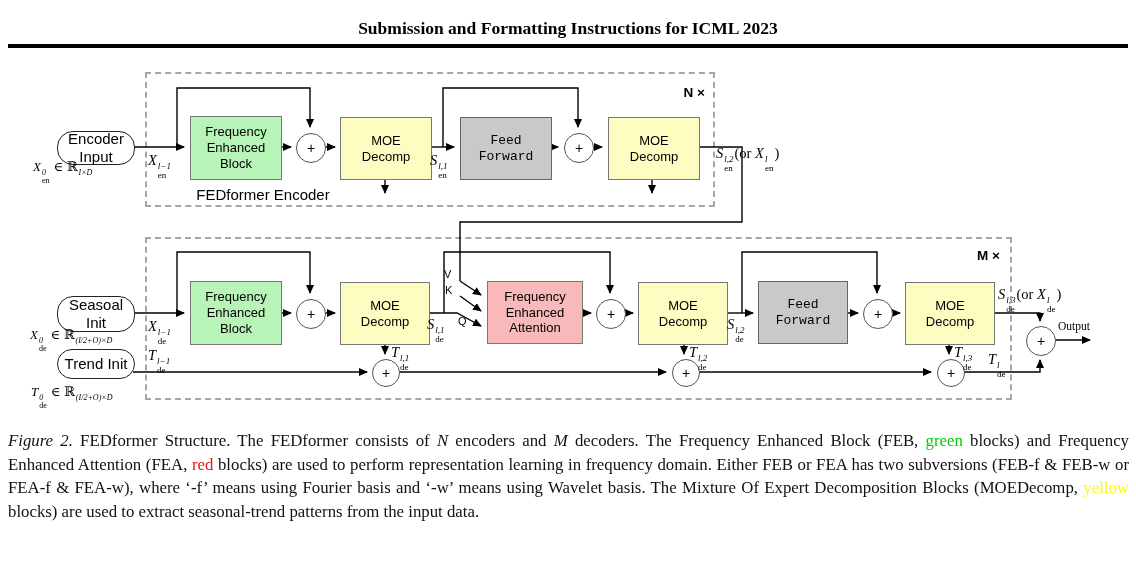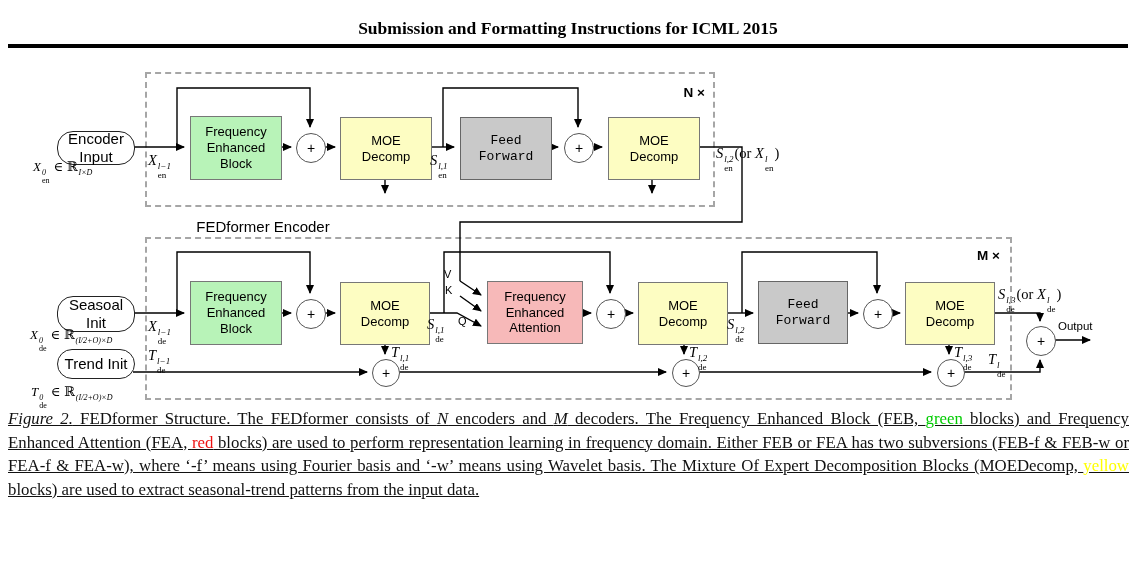--- a/index.html
+++ b/index.html
@@ -16,46 +16,46 @@
   .yellow{background:var(--moe-yellow,#fdfdc2);}
   .red{background:var(--fea-red,#f7b9b9);}
   .gray{background:var(--ff-gray,#c9c9c9);border-color:#666;font-family:Liberation Mono, monospace;}
   .pill{position:absolute;border:1.3px solid #222;border-radius:16px;background:#fff;
         display:flex;align-items:center;justify-content:center;text-align:center;
         font-size:15px;line-height:1.2;white-space:pre-line;z-index:2;}
   .plus{position:absolute;width:28px;height:28px;border:1.2px solid #555;border-radius:50%;
         background:#fff;display:flex;align-items:center;justify-content:center;
         font-size:14px;z-index:2;}
   .plus.small{width:26px;height:26px;}
-  .seclabel{position:absolute;font-size:15px;text-align:center;z-index:2;margin-top:32px;}
+  .seclabel{position:absolute;font-size:15px;text-align:center;z-index:2;}
   .repeat{position:absolute;font-weight:bold;font-size:13.5px;text-align:right;z-index:2;}
   .tinylabel{position:absolute;font-size:11px;z-index:3;}
   .math{position:absolute;font:14.5px "Liberation Serif","DejaVu Serif",serif;
         white-space:nowrap;z-index:3;}
   .math.dim{font-size:13px;}
   .mt{font-style:normal;}
   .mt.it{font-style:italic;}
   .mstack{display:inline-flex;flex-direction:column;align-items:flex-start;
           font-size:0.62em;line-height:1.05;vertical-align:-0.45em;margin:0 1px 0 1px;}
   .msup{font-style:italic;display:block;min-height:1em;}
   .msub{font-style:normal;display:block;min-height:1em;}
-  .caption{position:absolute;left:8px;top:407px;width:1121px;text-align:justify;
-           font:16.8px "Liberation Serif","DejaVu Serif",serif;line-height:23.6px;color:#111;z-index:2;text-decoration:underline;}
+  .caption{position:absolute;left:8px;top:429px;width:1121px;text-align:justify;
+           font:16.8px "Liberation Serif","DejaVu Serif",serif;line-height:23.6px;color:#111;z-index:2;}
   .seg-it{font-style:italic;}
   .seg-mathit{font-style:italic;}
   .seg-green{color:var(--cap-green,#00cc00);}
   .seg-red{color:var(--cap-red,#ee1111);}
   .seg-yellow{color:var(--cap-yellow,#ffff00);}
 </style>
 </head>
 <body>
 
 <div class="page">
 
-  <div class="title">Submission and Formatting Instructions for ICML 2015</div>
+  <div class="title">Submission and Formatting Instructions for ICML 2023</div>
   <div class="rule"></div>
 
   <div class="dashed" style="left:145px;top:72px;width:566px;height:131px;"></div>
   <div class="dashed" style="left:145px;top:237px;width:863px;height:159px;"></div>
 
   <svg class="wires" width="1136" height="564">
     <defs>
       <marker id="ah" markerUnits="userSpaceOnUse" markerWidth="9" markerHeight="8" refX="8" refY="4" orient="auto">
         <path d="M0 0 L9 4 L0 8 Z" fill="#000"></path>
       </marker>
@@ -224,17 +224,17 @@
   <div class="math" style="left:954px;top:344px;"><span class="mt it">T</span><span class="mstack">
         <span class="msup">l,3</span>
         <span class="msub">de</span>
       </span></div>
   <div class="math" style="left:988px;top:351px;"><span class="mt it">T</span><span class="mstack">
         <span class="msup">l</span>
         <span class="msub">de</span>
       </span></div>
 
   <div class="plus" style="left:1026px;top:326px;">+</div>
-  <div class="tinylabel" style="left:1058px;top:320px;font-size:11.5px;">Output</div>
+  <div class="tinylabel" style="left:1058px;top:320px;font-size:11.5px;font-family:Liberation Serif, serif;">Output</div>
 
   <div class="caption"><span class="seg-it">Figure 2.</span><span> FEDformer Structure. The FEDformer consists of </span><span class="seg-mathit">N</span><span> encoders and </span><span class="seg-mathit">M</span><span> decoders. The Frequency Enhanced Block (FEB, </span><span class="seg-green">green</span><span> blocks) and Frequency Enhanced Attention (FEA, </span><span class="seg-red">red</span><span> blocks) are used to perform representation learning in frequency domain. Either FEB or FEA has two subversions (FEB-f &amp; FEB-w or FEA-f &amp; FEA-w), where ‘-f’ means using Fourier basis and ‘-w’ means using Wavelet basis. The Mixture Of Expert Decomposition Blocks (MOEDecomp, </span><span class="seg-yellow">yellow</span><span> blocks) are used to extract seasonal-trend patterns from the input data.</span></div>
 
 </div>
 
 </body></html>

